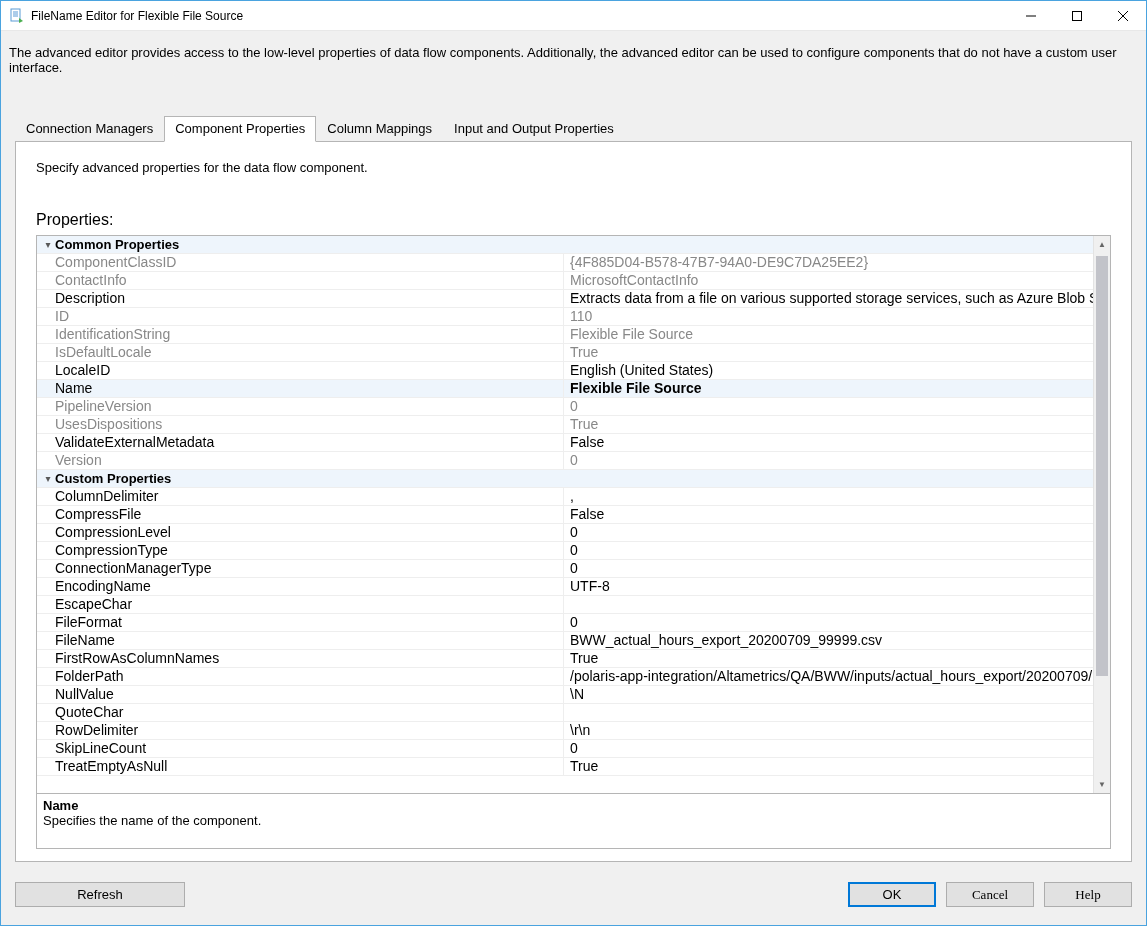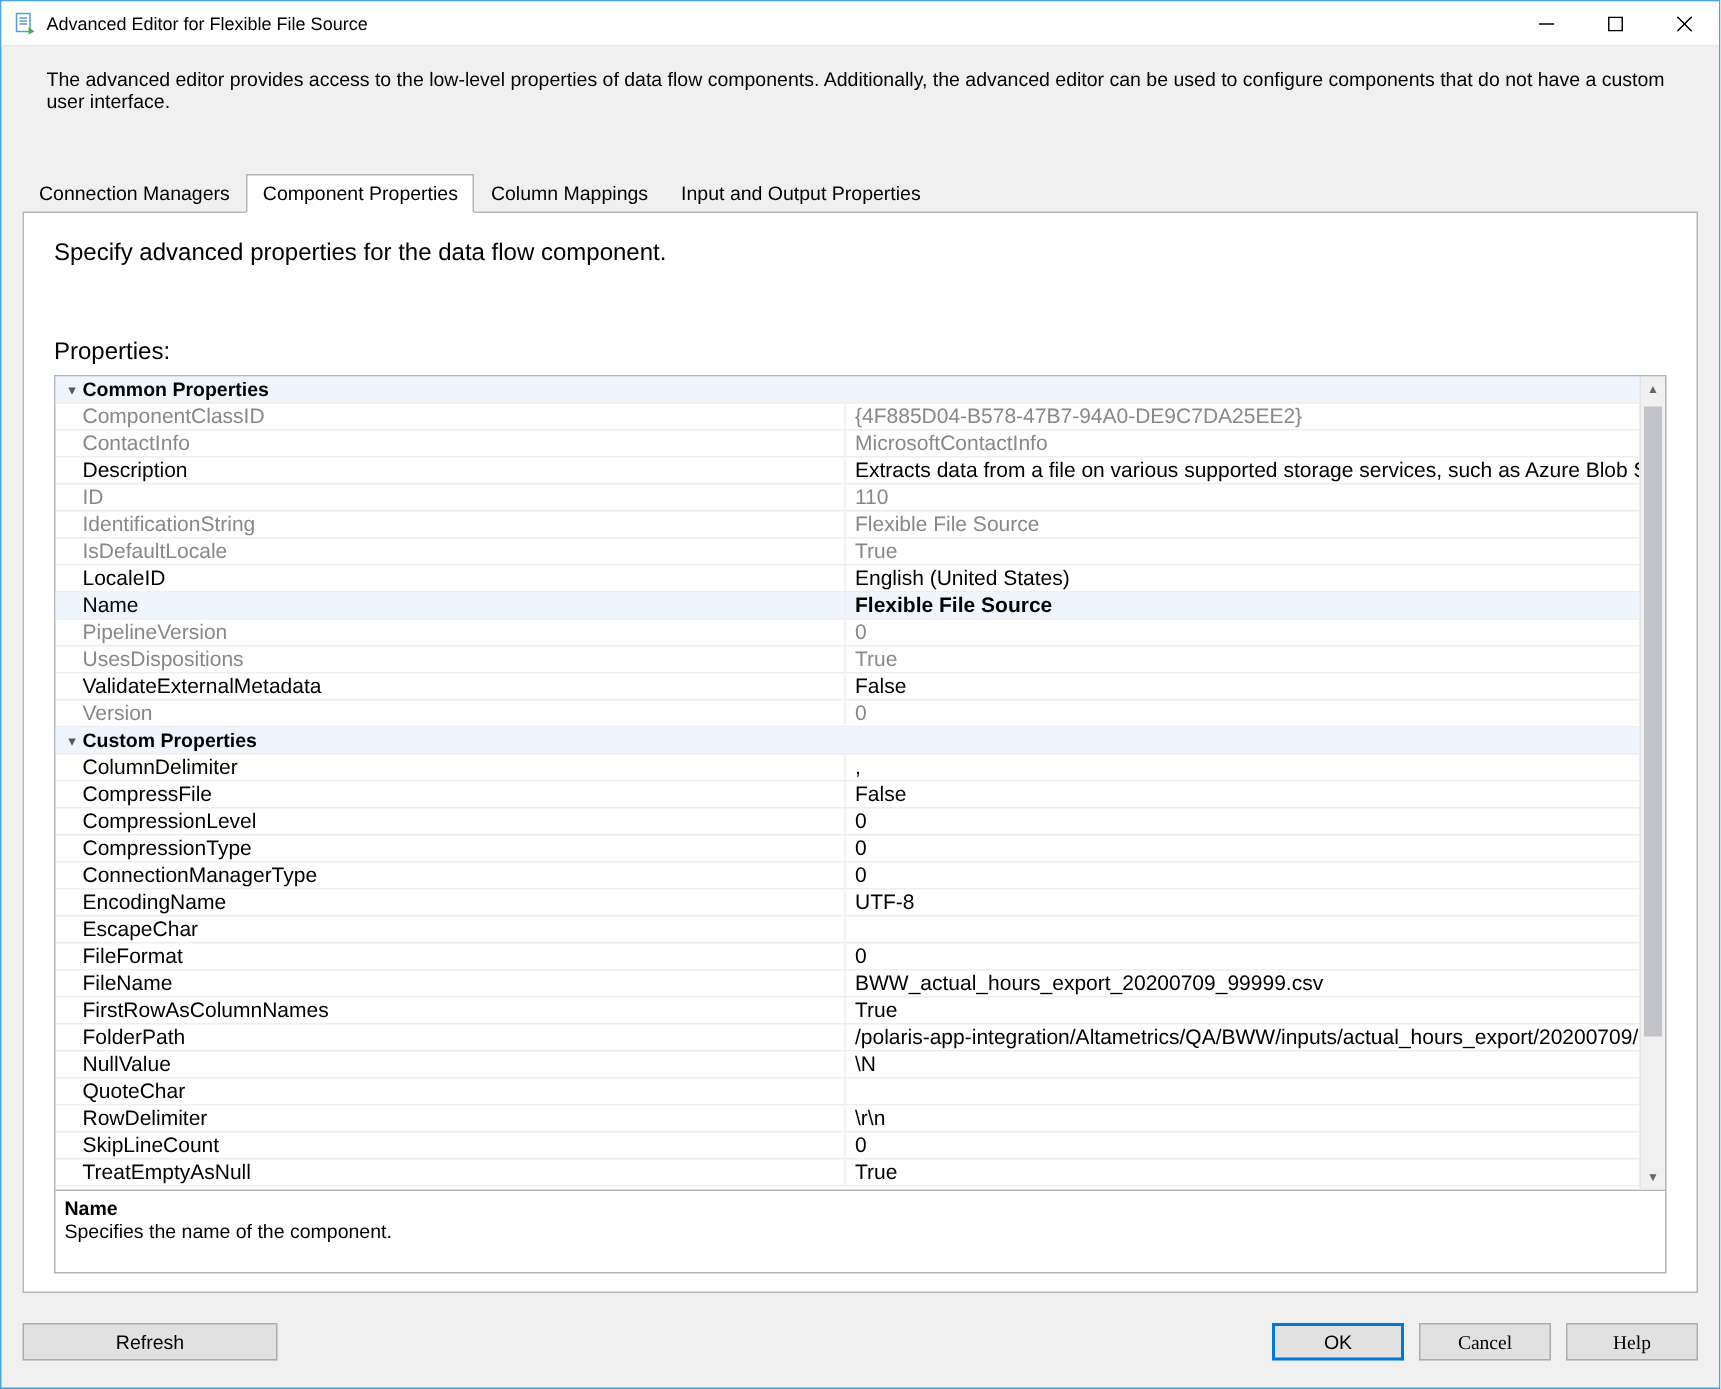--- a/index.html
+++ b/index.html
@@ -33,21 +33,21 @@
   }
   .title-text { flex: 0 0 auto; color: #000; font-size: 12px; }
   .title-spacer { flex: 1; }
   .titlebar-btn {
     width: 46px; height: 30px;
     display: flex; align-items: center; justify-content: center;
     cursor: default;
   }
   .titlebar-btn svg { stroke: #000; }
   .desc-row {
-    padding: 14px 14px 10px 30px;
+    padding: 14px 14px 10px 8px;
     color: #000;
     font-size: 13px;
   }
   .tabs-row {
     display: flex;
     padding: 30px 14px 0 14px;
     gap: 0;
   }
   .tab {
     padding: 4px 10px 5px 10px;
@@ -68,21 +68,21 @@
   .tab-panel {
     margin: 0 14px 0 14px;
     border: 1px solid #b5b5b5;
     background: #fff;
     flex: 1;
     display: flex;
     flex-direction: column;
     padding: 18px 20px 12px 20px;
     min-height: 0;
   }
-  .tab-instruction { font-size: 16px; margin-bottom: 48px; }
+  .tab-instruction { font-size: 13px; margin-bottom: 36px; }
   .props-label { font-size: 16px; margin-bottom: 6px; }
   .grid-wrap {
     border: 1px solid #b5b5b5;
     flex: 1;
     display: flex;
     flex-direction: column;
     min-height: 0;
   }
   .grid-scroll {
     flex: 1;
@@ -183,21 +183,21 @@
   <div class="titlebar">
     <span class="title-icon">
       <svg width="16" height="16" viewBox="0 0 16 16">
         <rect x="2" y="1" width="9" height="12" fill="#fff" stroke="#5a9bd5" stroke-width="1"></rect>
         <line x1="4" y1="4" x2="9" y2="4" stroke="#5a9bd5"></line>
         <line x1="4" y1="6" x2="9" y2="6" stroke="#5a9bd5"></line>
         <line x1="4" y1="8" x2="9" y2="8" stroke="#5a9bd5"></line>
         <path d="M10 10 L14 13 L10 15" fill="#4caf50"></path>
       </svg>
     </span>
-    <span class="title-text">Advanced Editor for Flexible File Source</span>
+    <span class="title-text">FileName Editor for Flexible File Source</span>
     <span class="title-spacer"></span>
     <div class="titlebar-btn">
       <svg width="10" height="10">
           <line x1="0" y1="5" x2="10" y2="5" stroke-width="1"></line>
         </svg>
     </div>
     <div class="titlebar-btn">
       <svg width="10" height="10">
           <rect x="0.5" y="0.5" width="9" height="9" fill="none" stroke-width="1"></rect>
         </svg>

